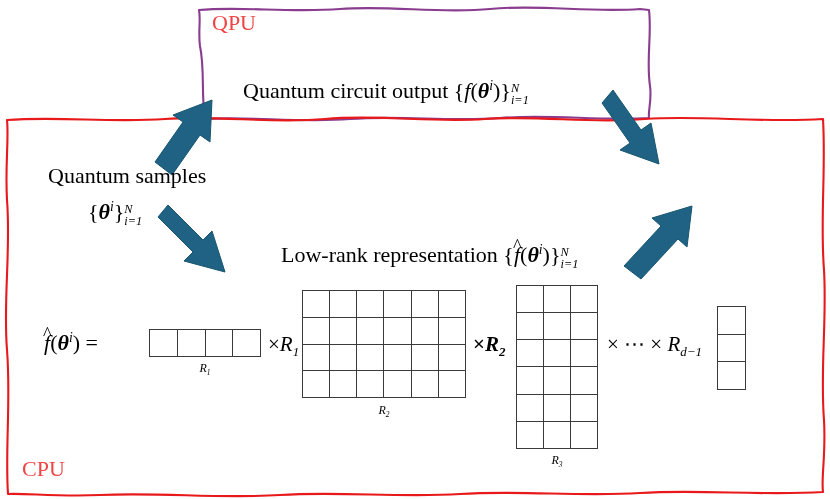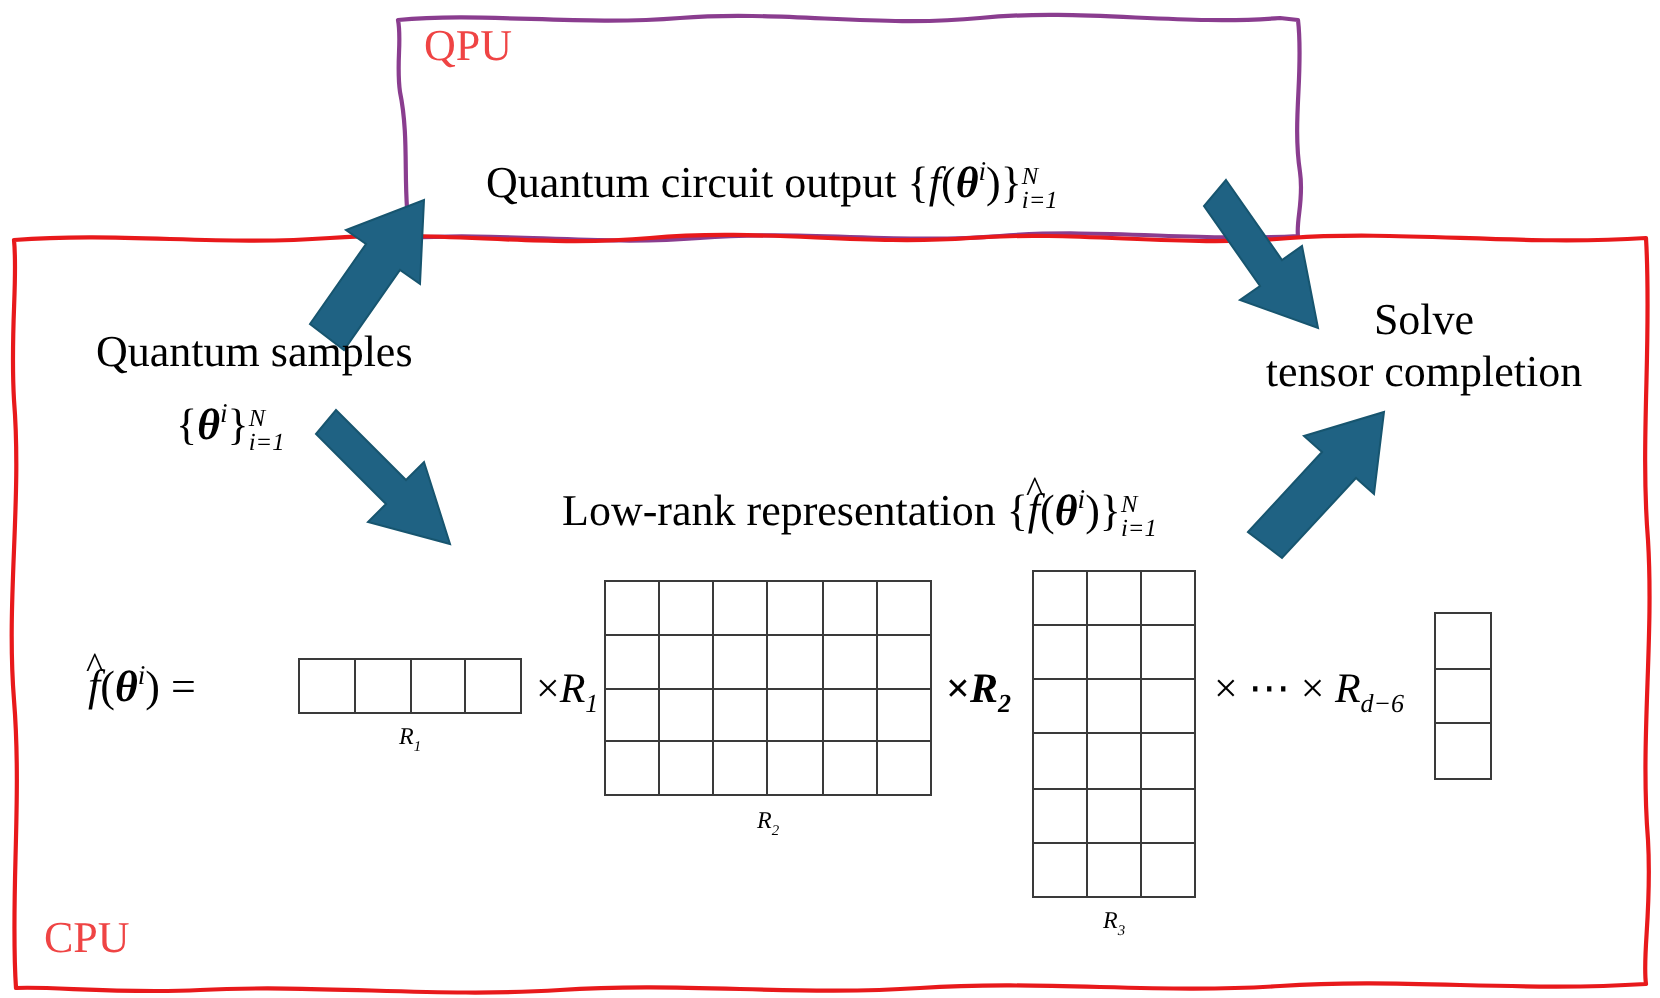--- a/index.html
+++ b/index.html
@@ -182,22 +182,20 @@
 
   <div class="mathtext centered" style="left:48px; top:163px;">Quantum samples</div>
   <div class="mathtext" style="left:88px; top:199px;">
     <span class="brace mup">{</span><span class="mb">θ</span><span class="sup-only">i</span><span class="brace mup">}</span><span class="subsup"><span class="sup">N</span><span class="sub">i=1</span></span>
   </div>
 
   <div class="mathtext" style="left:239px; top:242px;margin-left:42px;">
     <span class="mup">Low-rank representation</span><span class="mup">&nbsp;</span><span class="brace mup">{</span><span class="hatwrap"><span class="hatmark">^</span><span class="hatchar mi">f</span></span><span class="mup">(</span><span class="mb">θ</span><span class="sup-only">i</span><span class="mup">)</span><span class="brace mup">}</span><span class="subsup"><span class="sup">N</span><span class="sub">i=1</span></span>
   </div>
 
-  <div class="mathtext centered" style="left:612px; top:147px; width:200px;">Solve</div>
-  <div class="mathtext centered" style="left:612px; top:173px; width:200px;">tensor completion</div>
 
   <div class="mathtext" style="left:44px; top:330px;">
     <span class="hatwrap"><span class="hatmark">^</span><span class="hatchar mi">f</span></span><span class="mup">(</span><span class="mb">θ</span><span class="sup-only">i</span><span class="mup">)</span><span class="mup">&nbsp;</span><span class="mup">=</span>
   </div>
 
   <div class="grid" id="grid-0" style="left:149px; top:329px; width:112px; height:28px; grid-template-columns: repeat(4, 1fr); grid-template-rows: repeat(1, 1fr);">
       <div class="cell"></div>
       <div class="cell"></div>
       <div class="cell"></div>
       <div class="cell"></div>
@@ -262,21 +260,21 @@
       <div class="cell"></div>
       <div class="cell"></div>
       <div class="cell"></div>
       <div class="cell"></div>
     </div>
   <div class="grid-label" style="left:516px; top:453px; width:82px;">
     <span class="mi">R</span><span class="sub-only">3</span>
   </div>
 
   <div class="op" style="left:607px; top:332px;">
-    <span class="mup">×</span><span class="mup">&nbsp;</span><span class="mup">⋯</span><span class="mup">&nbsp;</span><span class="mup">×</span><span class="mup">&nbsp;</span><span class="mi">R</span><span class="sub-only">d−6</span>
+    <span class="mup">×</span><span class="mup">&nbsp;</span><span class="mup">⋯</span><span class="mup">&nbsp;</span><span class="mup">×</span><span class="mup">&nbsp;</span><span class="mi">R</span><span class="sub-only">d−1</span>
   </div>
 
   <div class="grid" id="grid-3" style="left:717px; top:306px; width:29px; height:84px; grid-template-columns: repeat(1, 1fr); grid-template-rows: repeat(3, 1fr);">
       <div class="cell"></div>
       <div class="cell"></div>
       <div class="cell"></div>
     </div>
 
 </div>
 

